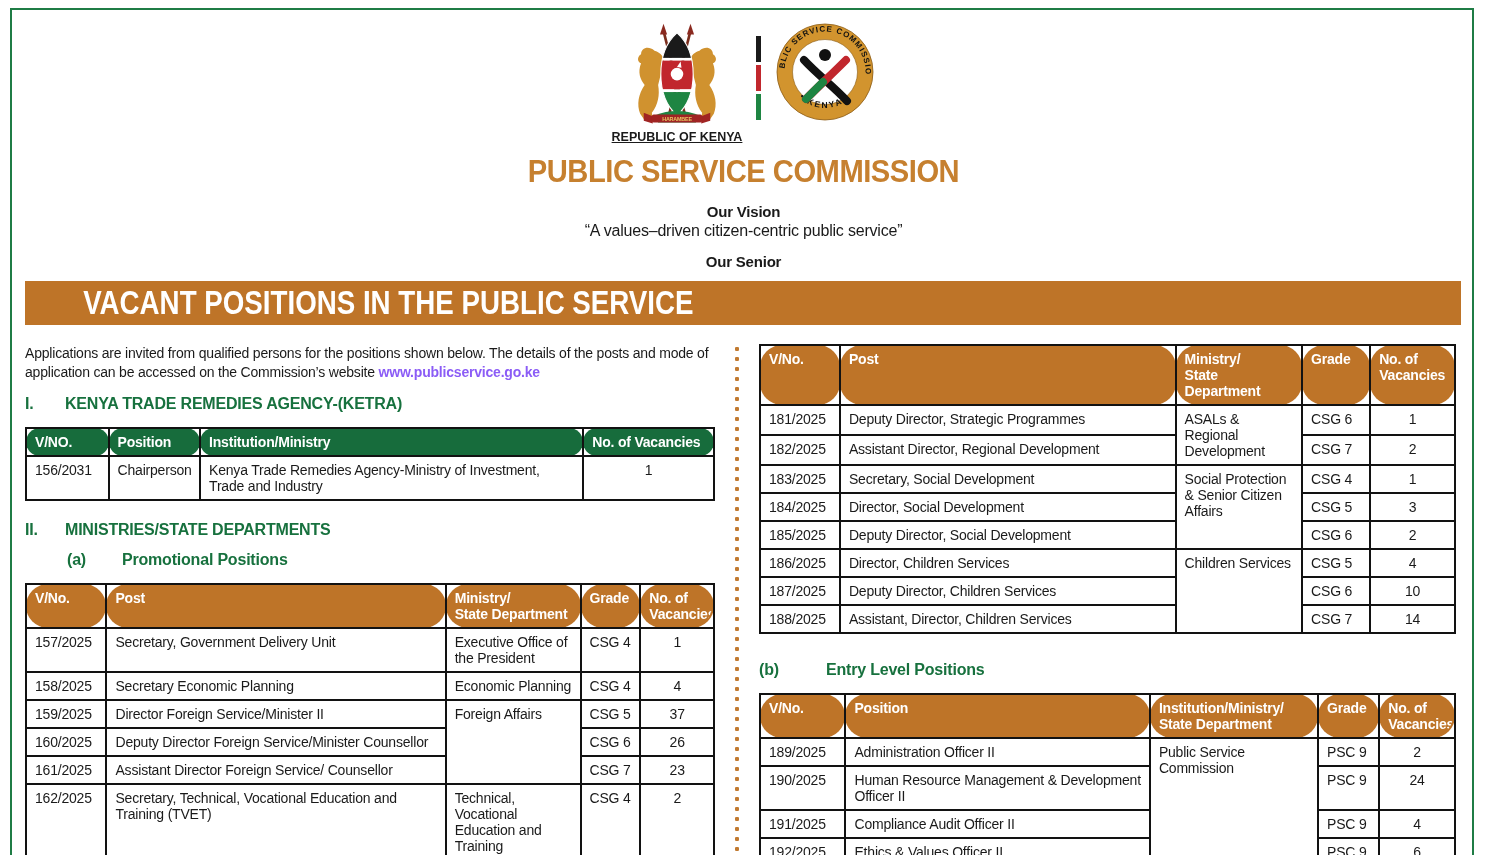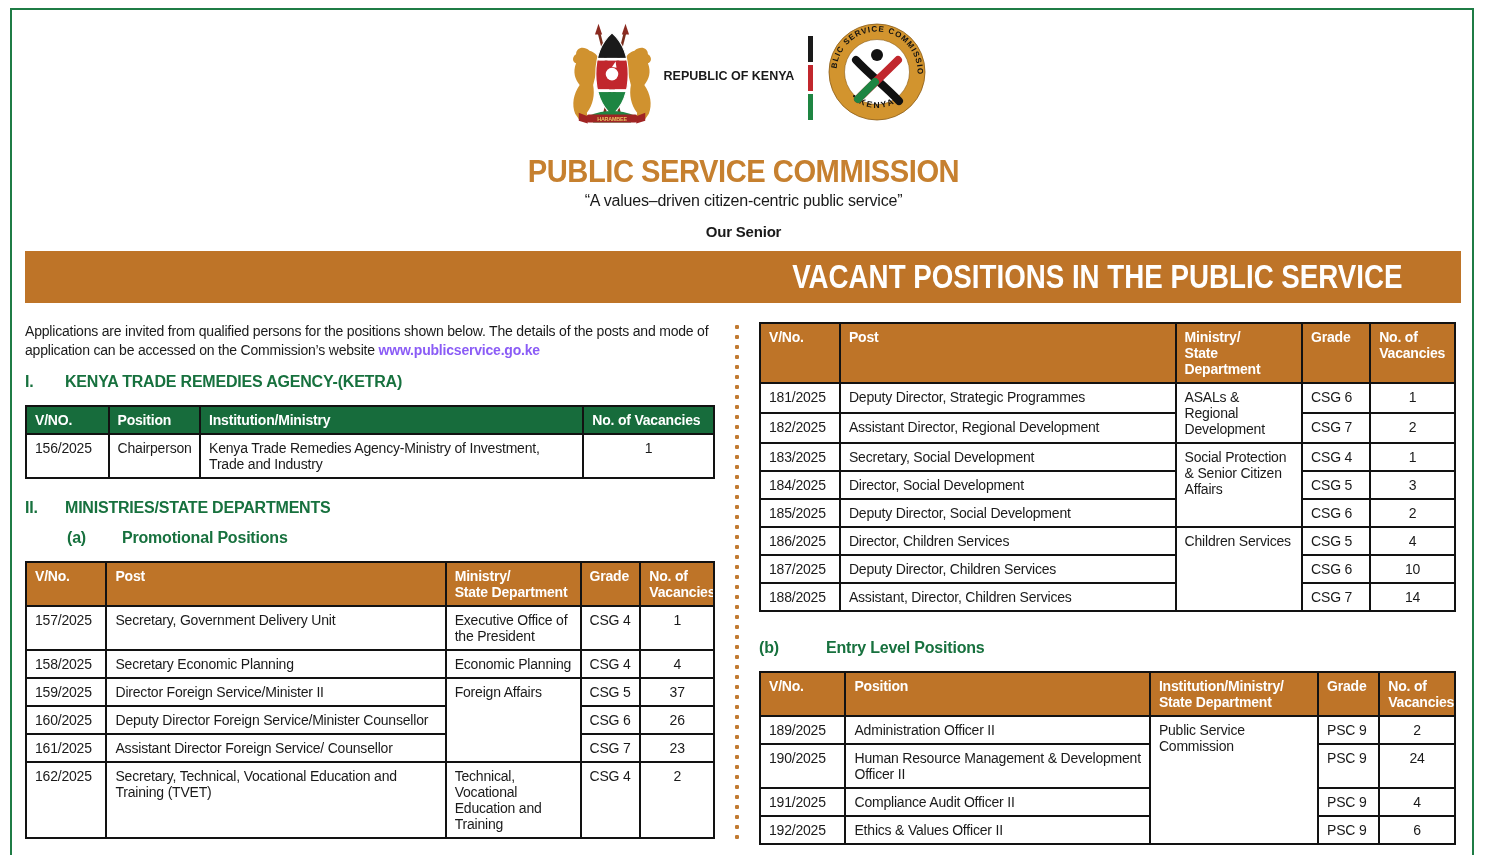--- a/index.html
+++ b/index.html
@@ -5,32 +5,32 @@
   * { margin:0; padding:0; box-sizing:border-box; }
   html,body { width:1487px; height:855px; overflow:hidden; background:#fff;
     font-family:"Liberation Sans","DejaVu Sans",sans-serif; color:#1a1a1a; letter-spacing:-0.2px; }
   .page { position:relative; width:1487px; height:855px; background:#fff; }
   .frame { position:absolute; left:10px; top:8px; right:13px; bottom:-6px;
     border:2.5px solid #1f7c45; pointer-events:none; }
 
   
   .header { padding-top:22px; text-align:center; }
   .logos { display:flex; justify-content:center; align-items:flex-start; gap:14px; height:124px; }
-  .coat { display:flex; flex-direction:row; align-items:center; }
+  .coat { display:flex; flex-direction:column; align-items:center;text-decoration:underline; }
   .coat-caption { font-size:12.5px; font-weight:bold; letter-spacing:0; margin-top:2px; }
   .flag-bar { display:flex; flex-direction:column; gap:3px; margin-top:14px; }
   .fb { width:5px; height:26px; }
   .title { font-size:31px; font-weight:bold; color:#c6802f; margin-top:8px;
     transform:scaleX(0.94); letter-spacing:-0.5px; }
   .vm-label { font-size:15px; font-weight:bold; margin-top:13px; }
   .vm-text { font-size:16px; margin-top:2px; }
 
   
-  .banner { margin:11px 26px 0 25px; height:52px; background:#be7428;
-    display:flex; align-items:center; justify-content:flex-end; }
+  .banner { margin:11px 26px 0 25px; height:44px; background:#be7428;
+    display:flex; align-items:center; justify-content:flex-start; }
   .banner span { color:#fff; font-size:33px; font-weight:bold; transform:scaleX(0.84);
     letter-spacing:0; white-space:nowrap; }
 
   
   .columns { display:flex; margin-top:19px; padding-left:25px; padding-right:31px; }
   .col-left { width:690px; }
   .divider { width:44px; align-self:stretch;
     background-image:radial-gradient(circle,#c17a31 2px,rgba(193,122,49,0) 2.4px);
     background-size:44px 10px; background-position:center top; background-repeat:repeat-y; }
   .col-right { width:697px; }
@@ -45,21 +45,21 @@
   .sec-heading.b-head { padding-left:0; }
   .sec-heading.b-head .sec-num { flex:0 0 67px; }
   .mt13{margin-top:13px}.mt14{margin-top:14px}.mt19{margin-top:19px}
   .mt11{margin-top:11px}.mt26{margin-top:26px}
 
   
   .tblwrap table { width:100%; border-collapse:collapse; table-layout:fixed;
     border:2.5px solid #121212; }
   .tblwrap th, .tblwrap td { border:2px solid #121212; vertical-align:top;
     font-size:14px; line-height:16px; padding:5px 8px; overflow:hidden; }
-  .tblwrap th { color:#fff; font-weight:bold; text-align:left; white-space:pre-line; }
+  .tblwrap th { color:#fff; font-weight:bold; text-align:left; white-space:pre-line;border-radius:22px; }
   .green-head th { background:#176c3c; }
   .orange-head th { background:#be7428; }
   .tblwrap td:last-child { text-align:center; }
   .tblwrap td.j { text-align:justify; }
 </style>
 </head>
 <body>
 
 <div class="page">
   <div class="frame"></div>
@@ -125,20 +125,21 @@
         </text>
 
         <circle cx="50" cy="33" r="6" fill="#111"></circle>
         <path d="M29,38 C43,53 58,64 72,79" stroke="#111" stroke-width="8" fill="none" stroke-linecap="round"></path>
         <path d="M71,38 C57,52 45,63 31,77" stroke="#c1272d" stroke-width="8" fill="none" stroke-linecap="round"></path>
         <path d="M48,60 C42,66 37,71 31,77" stroke="#1e8542" stroke-width="8" fill="none" stroke-linecap="round"></path>
       </svg>
     </div>
 
     <div class="title">PUBLIC SERVICE COMMISSION</div>
+    <div class="vm-label">Our Vision</div>
     <div class="vm-text">“A values–driven citizen-centric public service”</div>
     <div class="vm-label">Our Senior</div>
   </div>
 
   <div class="banner">
     <span>VACANT POSITIONS IN THE PUBLIC SERVICE</span>
   </div>
 
   <div class="columns">
 
@@ -162,21 +163,21 @@
             <thead>
               <tr>
                 <th>V/NO.</th>
                 <th>Position</th>
                 <th>Institution/Ministry</th>
                 <th>No. of Vacancies</th>
               </tr>
             </thead>
             <tbody>
               <tr>
-                <td>156/2025</td>
+                <td>156/2031</td>
                 <td>Chairperson</td>
                 <td>Kenya Trade Remedies Agency-Ministry of Investment, Trade and Industry</td>
                 <td>1</td>
               </tr>
             </tbody>
           </table>
         </div>
 
       <div class="sec-heading lvl1 mt19">
         <span class="sec-num">II.</span>

